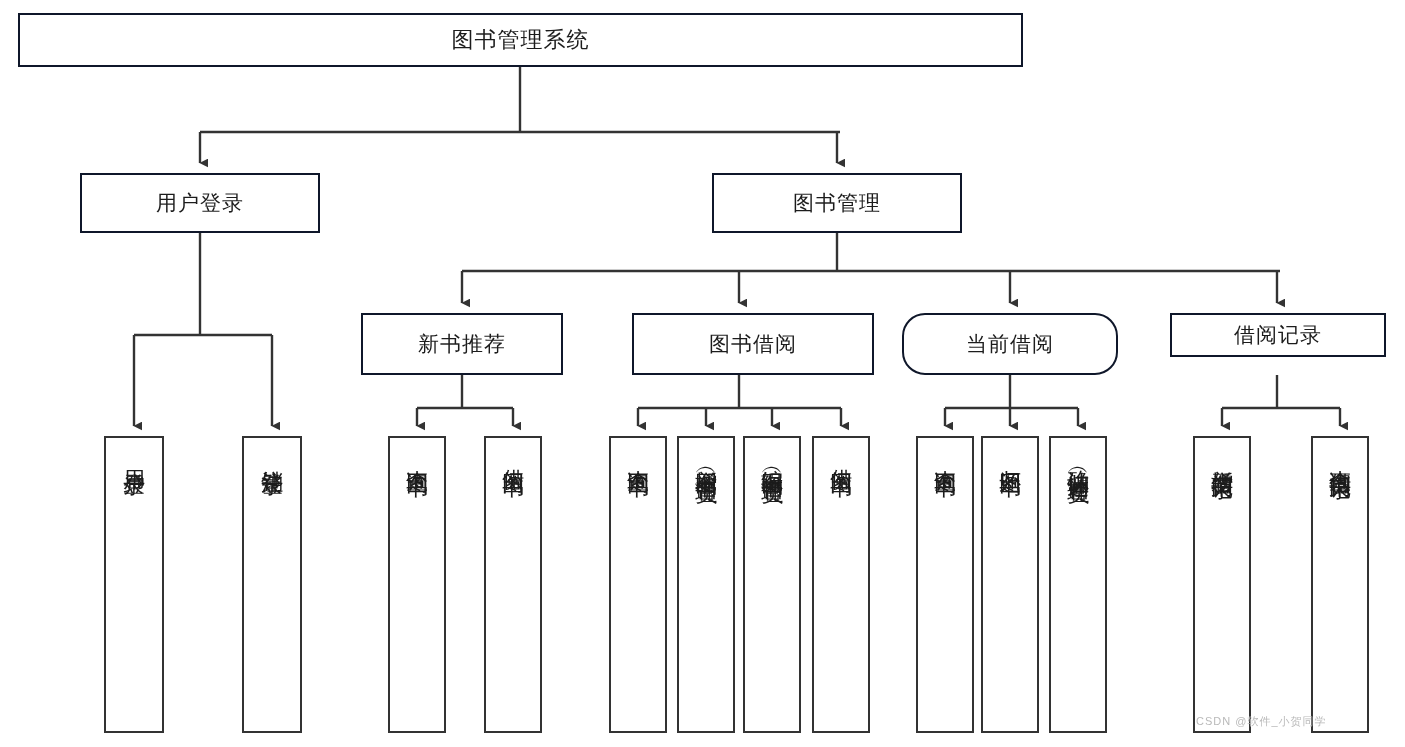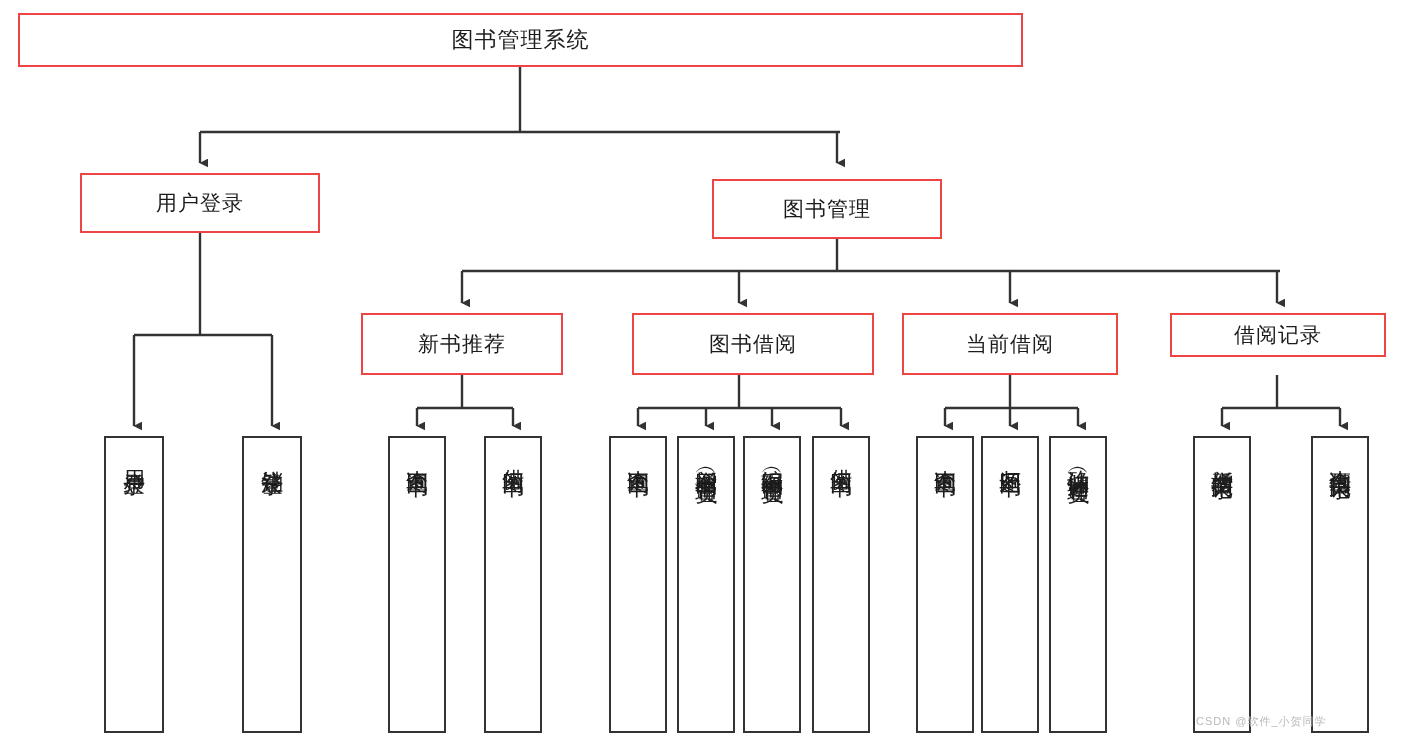--- a/index.html
+++ b/index.html
@@ -7,21 +7,21 @@
     width:1405px;height:747px;overflow:hidden;
     font-family:"Liberation Sans","DejaVu Sans",sans-serif;
     color:#1a1a1a;
   }
   #canvas{position:relative;width:1405px;height:747px;background:#fff;}
   svg#wires{position:absolute;left:0;top:0;width:1405px;height:747px;}
   .node{
     position:absolute;
     box-sizing:border-box;
     background:#ffffff;
-    border:2px solid #ef4444;
+    border:2px solid #0f172a;
     display:flex;
     align-items:center;
     justify-content:center;
     font-size:21px;
     letter-spacing:1px;
     color:#1c1c1c;
     white-space:nowrap;
   }
   .node.root{font-size:22px;}
   .leaf{
@@ -107,31 +107,31 @@
     </g>
   </svg>
 
   <div class="node root" style="left:18px;top:13px;width:1005px;height:54px;">
     <span>图书管理系统</span>
   </div>
 
   <div class="node" style="left:80px;top:173px;width:240px;height:60px;">
     <span>用户登录</span>
   </div>
-  <div class="node" style="left:712px;top:179px;width:230px;height:60px;">
+  <div class="node" style="left:712px;top:173px;width:250px;height:60px;">
     <span>图书管理</span>
   </div>
 
   <div class="node" style="left:361px;top:313px;width:202px;height:62px;">
     <span>新书推荐</span>
   </div>
   <div class="node" style="left:632px;top:313px;width:242px;height:62px;">
     <span>图书借阅</span>
   </div>
-  <div class="node" style="left:902px;top:313px;width:216px;height:62px;">
+  <div class="node" style="left:902px;top:313px;width:216px;height:62px;border-radius:23px;">
     <span>当前借阅</span>
   </div>
   <div class="node" style="left:1170px;top:313px;width:216px;height:44px;">
     <span>借阅记录</span>
   </div>
 
   <div class="leaf" style="left:104px;top:436px;width:60px;height:297px;">
     <span class="vtext">用户登录</span>
   </div>
   <div class="leaf" style="left:242px;top:436px;width:60px;height:297px;">

